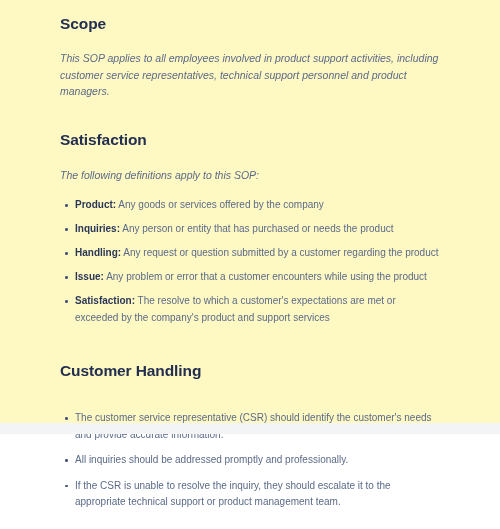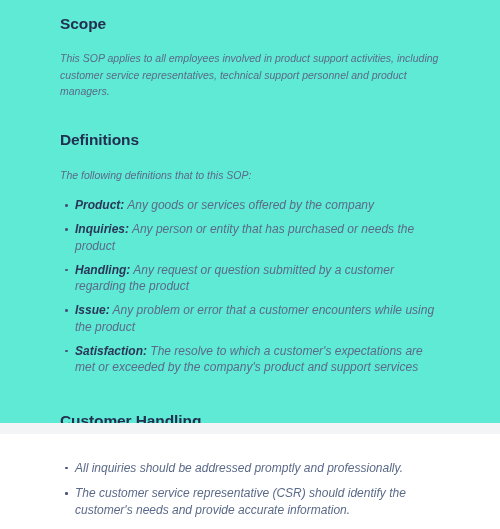--- a/index.html
+++ b/index.html
@@ -14,21 +14,21 @@
     background: #ffffff;
     font-family: "Liberation Sans", sans-serif;
     -webkit-font-smoothing: antialiased;
   }
   .page {
     position: relative;
     width: 500px;
     height: 434px;
     box-sizing: border-box;
     padding: 0 60px 0 60px;
-    background: #5eead4;
+    background: #fef9c3;
   }
   .doc-body {
     padding-top: 14px;
   }
 
   h2.section-title {
     margin: 0;
     font-size: 15.5px;
     line-height: 20px;
     font-weight: 700;
@@ -52,24 +52,23 @@
   }
 
   ul.bullets {
     margin: 0;
     padding: 0;
     list-style: none;
   }
   ul.bullets li {
     position: relative;
     padding-left: 15px;
-    font-size: 12px;
+    font-size: 10px;
     line-height: 16.5px;
     color: #5b6a88;
-    font-style: italic;
   }
   ul.bullets li::before {
     content: "";
     position: absolute;
     left: 5px;
     top: 7px;
     width: 2.6px;
     height: 2.6px;
     border-radius: 50%;
     background: #46537a;
@@ -106,23 +105,23 @@
 
 <div class="page">
   <div class="doc-body">
 
     <h2 class="section-title">Scope</h2>
     <div class="gap-scope-para"></div>
     <p class="para">This SOP applies to all employees involved in product support activities, including customer service representatives, technical support personnel and product managers.</p>
 
     <div class="gap-before-definitions"></div>
 
-    <h2 class="section-title">Definitions</h2>
+    <h2 class="section-title">Satisfaction</h2>
     <div class="gap-def-para"></div>
-    <p class="para">The following definitions that to this SOP:</p>
+    <p class="para">The following definitions apply to this SOP:</p>
     <div class="gap-para-list"></div>
 
     <ul class="bullets defs">
       <li>
         <span class="term">Product:</span><span> Any goods or services offered by the company</span>
       </li>
       <li>
         <span class="term">Inquiries:</span><span> Any person or entity that has purchased or needs the product</span>
       </li>
       <li>
@@ -136,20 +135,20 @@
       </li>
     </ul>
 
     <div class="gap-before-ci"></div>
 
     <h2 class="section-title">Customer Handling</h2>
     <div class="gap-ci-sub"></div>
     <div class="gap-sub-list"></div>
 
     <ul class="bullets handling">
+      <li>The customer service representative (CSR) should identify the customer's needs and provide accurate information.</li>
       <li>All inquiries should be addressed promptly and professionally.</li>
-      <li>The customer service representative (CSR) should identify the customer's needs and provide accurate information.</li>
       <li>If the CSR is unable to resolve the inquiry, they should escalate it to the appropriate technical support or product management team.</li>
     </ul>
 
   </div>
   <div class="page-fade"></div>
 </div>
 
 </body></html>

